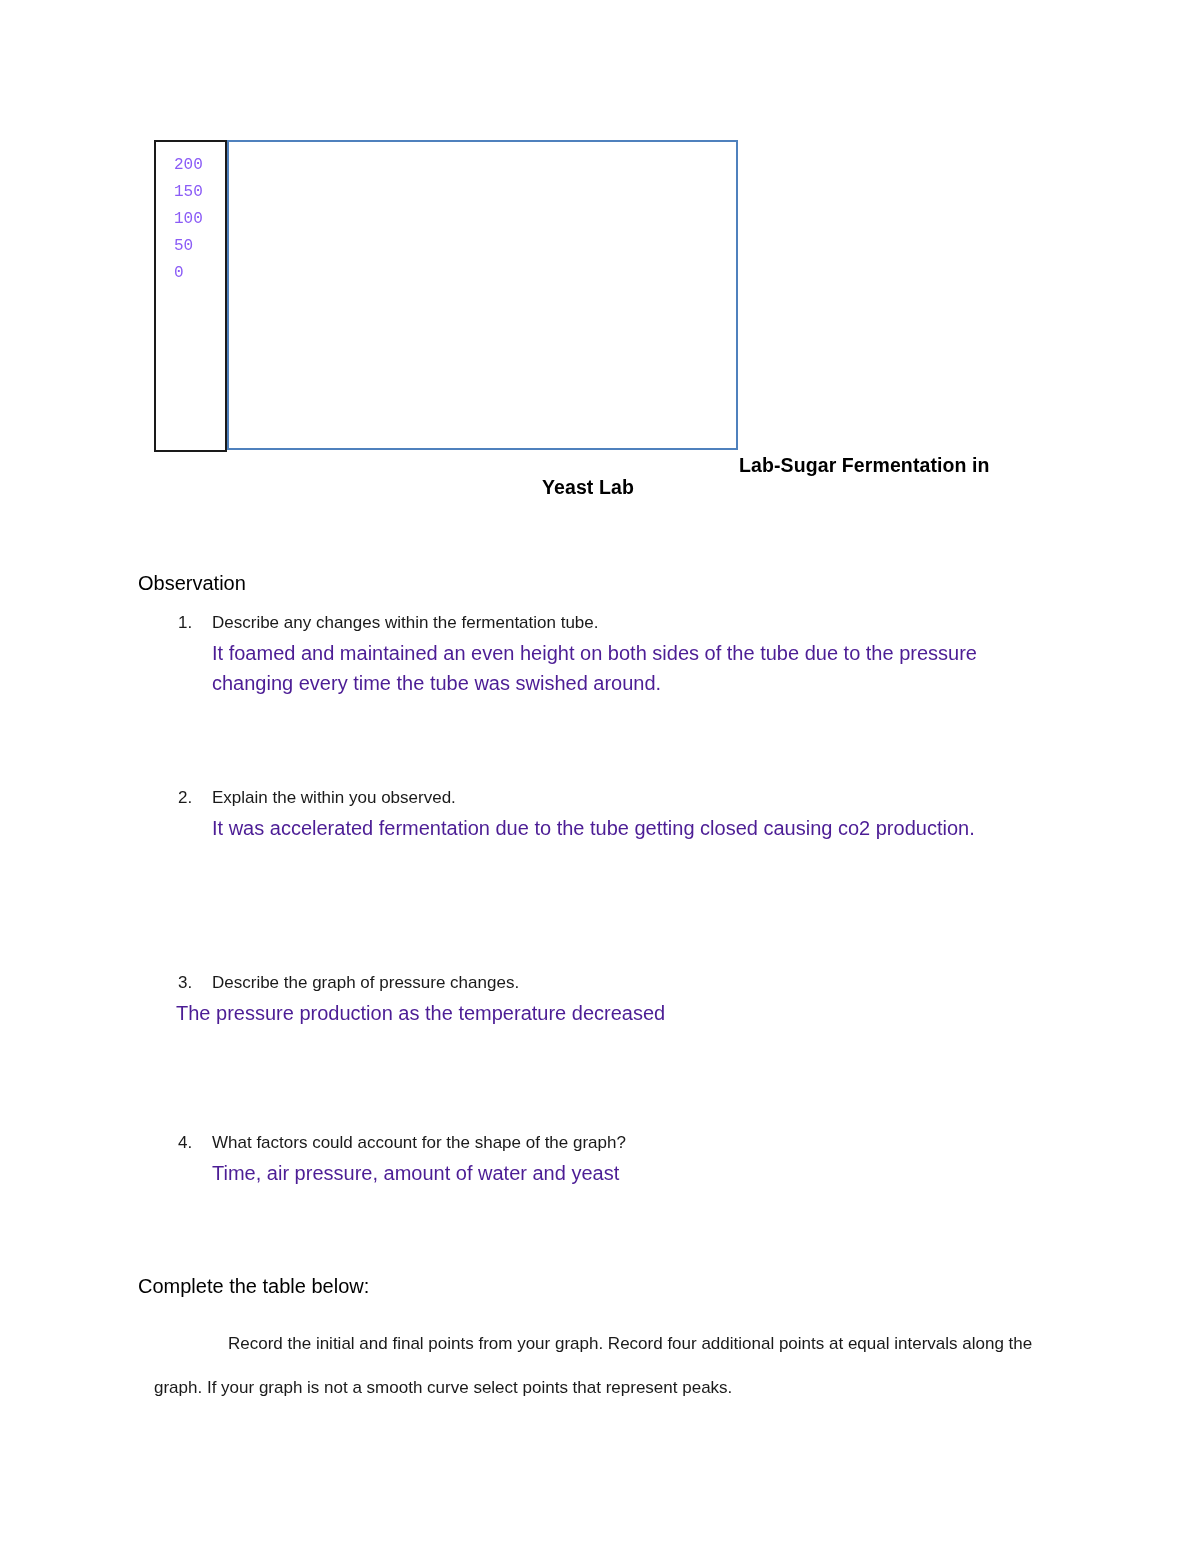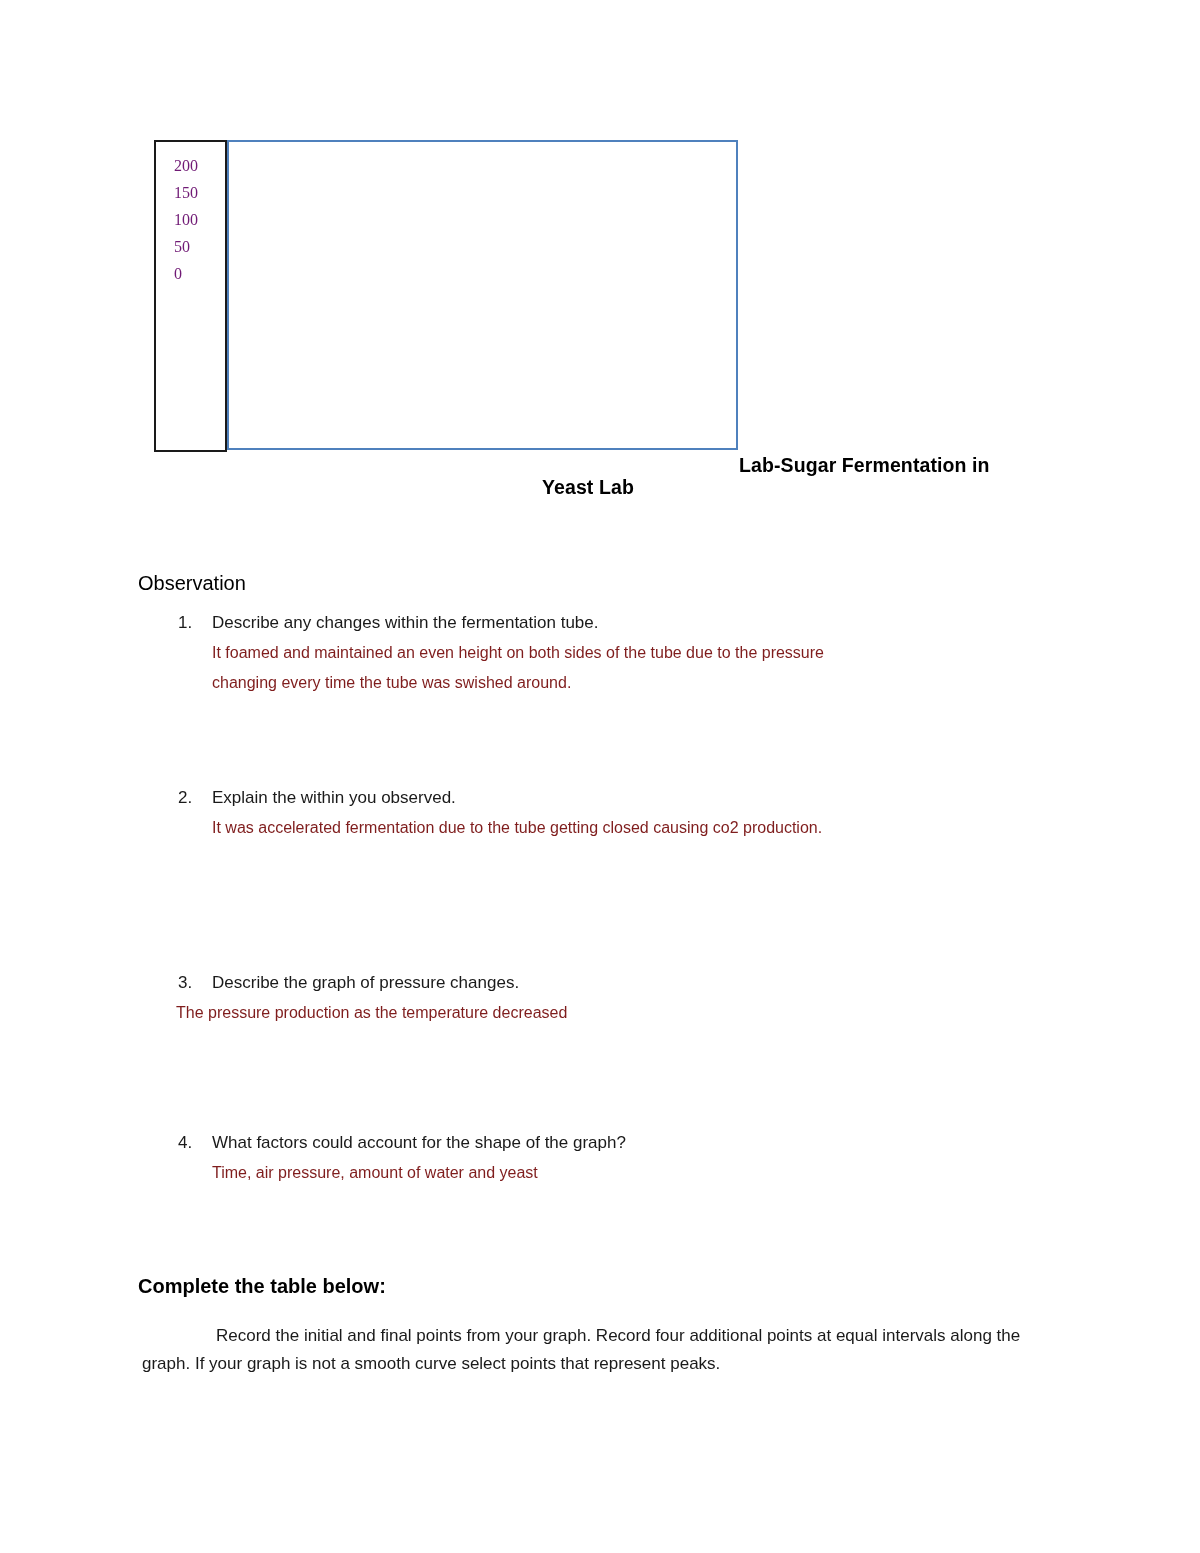--- a/index.html
+++ b/index.html
@@ -43,24 +43,24 @@
   }
   .axis-ticks {
     position: absolute;
     left: 18px;
     top: 10px;
     display: flex;
     flex-direction: column;
     gap: 0px;
   }
   .axis-tick {
-    font-family: Liberation Serif, serif;
+    font-family: Liberation Mono, monospace;
     font-size: 16px;
     line-height: 27px;
-    color: #701a75;
+    color: #8b5cf6;
     white-space: nowrap;
   }
   .plot-area {
     position: absolute;
     left: 227px;
     top: 140px;
     width: 511px;
     height: 310px;
     border: 2px solid #4f81bd;
     border-left: 2px solid #4f81bd;
@@ -99,21 +99,21 @@
   }
   .section-heading {
     position: absolute;
     left: 138px;
     font-size: 20px;
     font-weight: normal;
     color: #000000;
     white-space: nowrap;
   }
   .section-heading.bold {
-    font-weight: bold;
+    font-weight: normal;
   }
   .qa-item {
     position: absolute;
     left: 138px;
     width: 900px;
   }
   .q-line {
     position: relative;
     padding-left: 74px;
     font-size: 17px;
@@ -123,33 +123,33 @@
   .q-num {
     position: absolute;
     left: 40px;
     top: 0;
     font-size: 17px;
     line-height: 30px;
     color: #1a1a1a;
   }
   .a-line {
     padding-left: 74px;
-    font-size: 16px;
+    font-size: 20px;
     line-height: 30px;
-    color: #7f1d1d;
+    color: #4c1d95;
   }
   .a-line.at-margin {
     padding-left: 38px;
   }
   .para {
     position: absolute;
-    left: 142px;
+    left: 154px;
     width: 880px;
     font-size: 17px;
-    line-height: 28px;
+    line-height: 44px;
     color: #1a1a1a;
     text-indent: 74px;
   }
 </style>
 </head>
 <body>
 
 <div class="page">
 
   <div class="chart-block">

